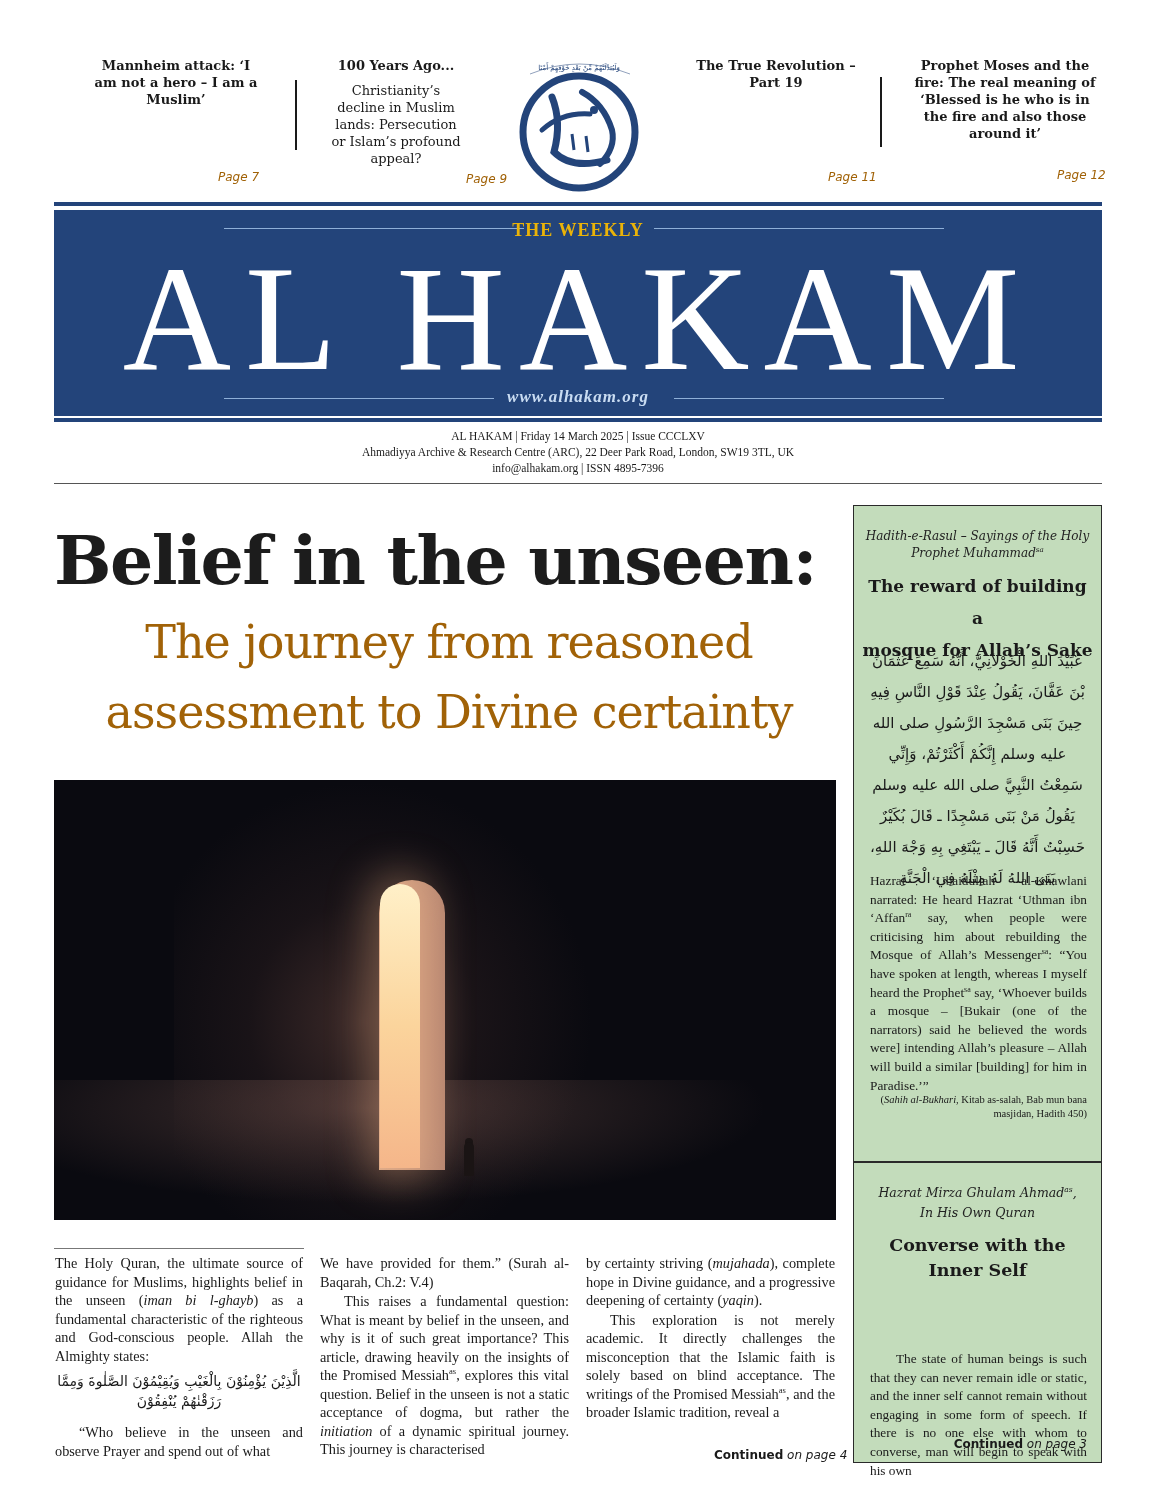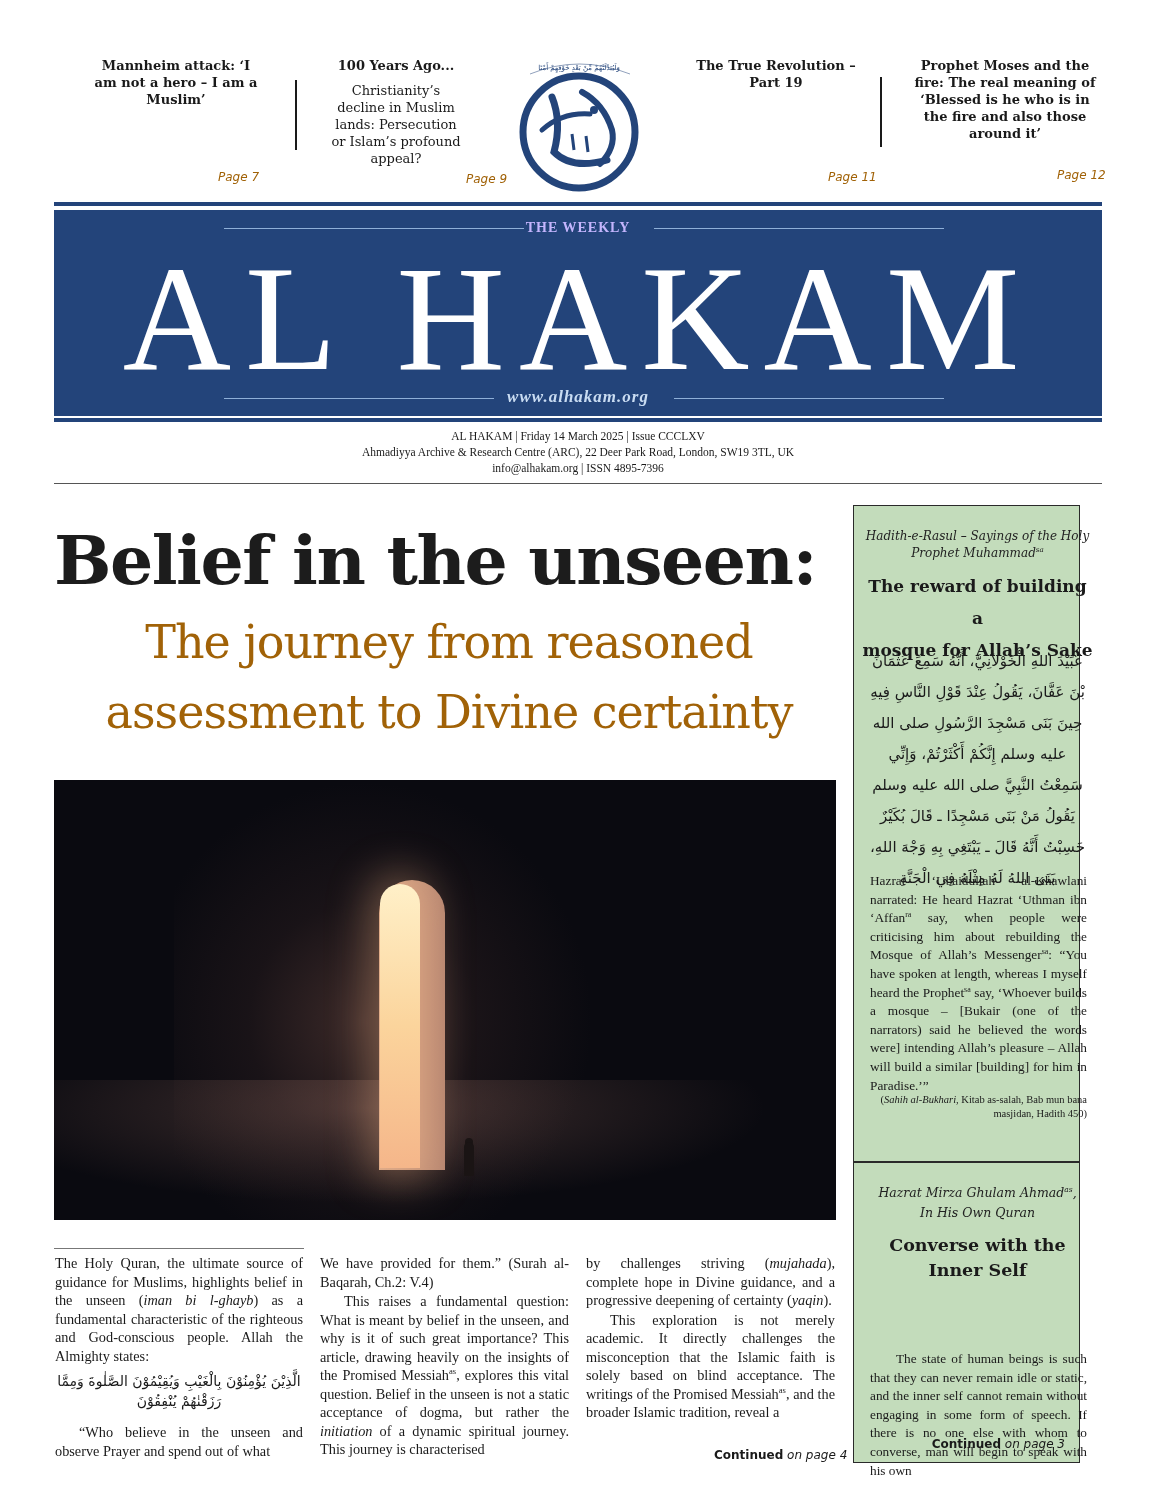--- a/index.html
+++ b/index.html
@@ -12,21 +12,21 @@
   .teaser .t-body { font-family: "DejaVu Serif", serif; font-size: 13px; line-height: 17px; margin-top: 7px; color: #1a1a1a; }
   .teaser-page { position: absolute; font-family: "DejaVu Sans", sans-serif; font-style: italic; font-size: 12px; color: #a16207; }
   .vsep { position: absolute; width: 2px; background: #1a1a1a; }
 
   
   .logo { position: absolute; left: 512px; top: 52px; width: 134px; height: 140px; }
 
   
   .mast-line { position: absolute; left: 54px; width: 1048px; background: #23447a; }
   .masthead { position: absolute; left: 54px; top: 210px; width: 1048px; height: 206px; background: #23447a; }
-  .mast-weekly { position: absolute; top: 10px; left: 0; width: 100%; text-align: center; color: #c4b5fd; font-family: "Liberation Serif", serif; font-weight: bold; font-size: 14px; letter-spacing: 1px; }
+  .mast-weekly { position: absolute; top: 10px; left: 0; width: 100%; text-align: center; color: #eab308; font-family: "Liberation Serif", serif; font-weight: bold; font-size: 18px; letter-spacing: 1px; }
   .mast-rule { position: absolute; height: 1px; background: #8fb0d8; }
   .mast-title { position: absolute; top: 28px; left: 0; width: 100%; text-align: center; color: #ffffff; font-family: "Liberation Serif", serif; font-size: 150px; line-height: 160px; letter-spacing: 14px; font-weight: normal; }
   .mast-url { position: absolute; top: 177px; left: 0; width: 100%; text-align: center; color: #c9dcf2; font-family: "Liberation Serif", serif; font-style: italic; font-weight: bold; font-size: 17px; letter-spacing: 1px; }
 
   
   .issue-info { position: absolute; left: 54px; top: 428px; width: 1048px; text-align: center; font-family: "Liberation Serif", serif; font-size: 11.5px; line-height: 16px; color: #1a1a1a; }
   .issue-rule { position: absolute; left: 54px; top: 483px; width: 1048px; height: 1px; background: #555; }
 
   
   .headline { position: absolute; left: 54px; top: 515px; width: 790px; }
@@ -48,21 +48,21 @@
   .col { position: absolute; font-family: "Liberation Serif", serif; font-size: 14.3px; line-height: 18.5px; text-align: justify; color: #1a1a1a; }
   .col p { margin: 1px; }
   .col p.indent { text-indent: 24px; }
   .col-rule { position: absolute; left: 54px; top: 1248px; width: 250px; height: 1px; background: #777; }
   .arabic { direction: rtl; text-align: center; font-family: "DejaVu Sans", sans-serif; font-size: 14px; line-height: 20px; margin: 6px 0 12px; }
   .continued { position: absolute; font-family: "DejaVu Sans", sans-serif; font-size: 12px; color: #1a1a1a; }
   .continued b { font-weight: bold; }
   .continued i { font-style: italic; }
 
   
-  .sidebar { position: absolute; left: 853px; top: 505px; width: 227px; height: 958px; background: #c3dcbb; border: 1.5px solid #2a2a2a; }
+  .sidebar { position: absolute; left: 853px; top: 505px; width: 249px; height: 958px; background: #c3dcbb; border: 1.5px solid #2a2a2a; }
   .sb-divider { position: absolute; left: 0; top: 655px; width: 100%; height: 1.5px; background: #2a2a2a; }
   .sb-kicker { position: absolute; left: 10px; width: 227px; text-align: center; font-family: "DejaVu Serif", serif; font-style: italic; font-size: 12px; line-height: 17px; color: #222; }
   .sb-title { position: absolute; left: 8px; width: 231px; text-align: center; font-family: "DejaVu Serif", serif; font-weight: bold; font-size: 17px; line-height: 32px; color: #1a1a1a; }
   .sb-arabic { position: absolute; left: 14px; top: 140px; width: 219px; direction: rtl; text-align: center; font-family: "DejaVu Sans", sans-serif; font-size: 15px; line-height: 31px; color: #1a1a1a; }
   .sb-body { position: absolute; left: 16px; width: 217px; font-family: "Liberation Serif", serif; font-size: 13.3px; line-height: 18.6px; text-align: justify; color: #1a1a1a; }
   .sb-ref { position: absolute; left: 16px; width: 217px; text-align: right; font-family: "Liberation Serif", serif; font-size: 10.5px; line-height: 14px; color: #1a1a1a; }
   .sb-cont { position: absolute; right: 14px; font-family: "DejaVu Sans", sans-serif; font-size: 12px; color: #1a1a1a; }
   sup { font-size: 0.6em; vertical-align: super; line-height: 0; }
 </style>
 </head>
@@ -145,21 +145,21 @@
   <div class="arabic">الَّذِيْنَ يُؤْمِنُوْنَ بِالْغَيْبِ وَيُقِيْمُوْنَ الصَّلٰوةَ وَمِمَّا رَزَقْنٰهُمْ يُنْفِقُوْنَ</div>
   <p class="indent">“Who believe in the unseen and observe Prayer and spend out of what</p>
 </div>
 
 <div class="col" style="left:319px; top:1253px; width:251px;">
   <p>We have provided for them.” (Surah al-Baqarah, Ch.2: V.4)</p>
   <p class="indent"><span>This raises a fundamental question: What is meant by belief in the unseen, and why is it of such great importance? This article, drawing heavily on the insights of the Promised Messiah</span><sup>as</sup><span>, explores this vital question. Belief in the unseen is not a static acceptance of dogma, but rather the </span><i>initiation</i><span> of a dynamic spiritual journey. This journey is characterised</span></p>
 </div>
 
 <div class="col" style="left:585px; top:1253px; width:251px;">
-  <p><span>by challenges striving (</span><i>mujahada</i><span>), complete hope in Divine guidance, and a progressive deepening of certainty (</span><i>yaqin</i><span>).</span></p>
+  <p><span>by certainty striving (</span><i>mujahada</i><span>), complete hope in Divine guidance, and a progressive deepening of certainty (</span><i>yaqin</i><span>).</span></p>
   <p class="indent"><span>This exploration is not merely academic. It directly challenges the misconception that the Islamic faith is solely based on blind acceptance. The writings of the Promised Messiah</span><sup>as</sup><span>, and the broader Islamic tradition, reveal a</span></p>
 </div>
 <div class="continued" style="left:714px; top:1448px;">
   <b>Continued</b> <i>on page 4</i>
 </div>
 
 <div class="sidebar">
   <div class="sb-kicker" style="top:22px;">
     <span>Hadith-e-Rasul – Sayings of the Holy Prophet Muhammad</span><sup>sa</sup>
   </div>

